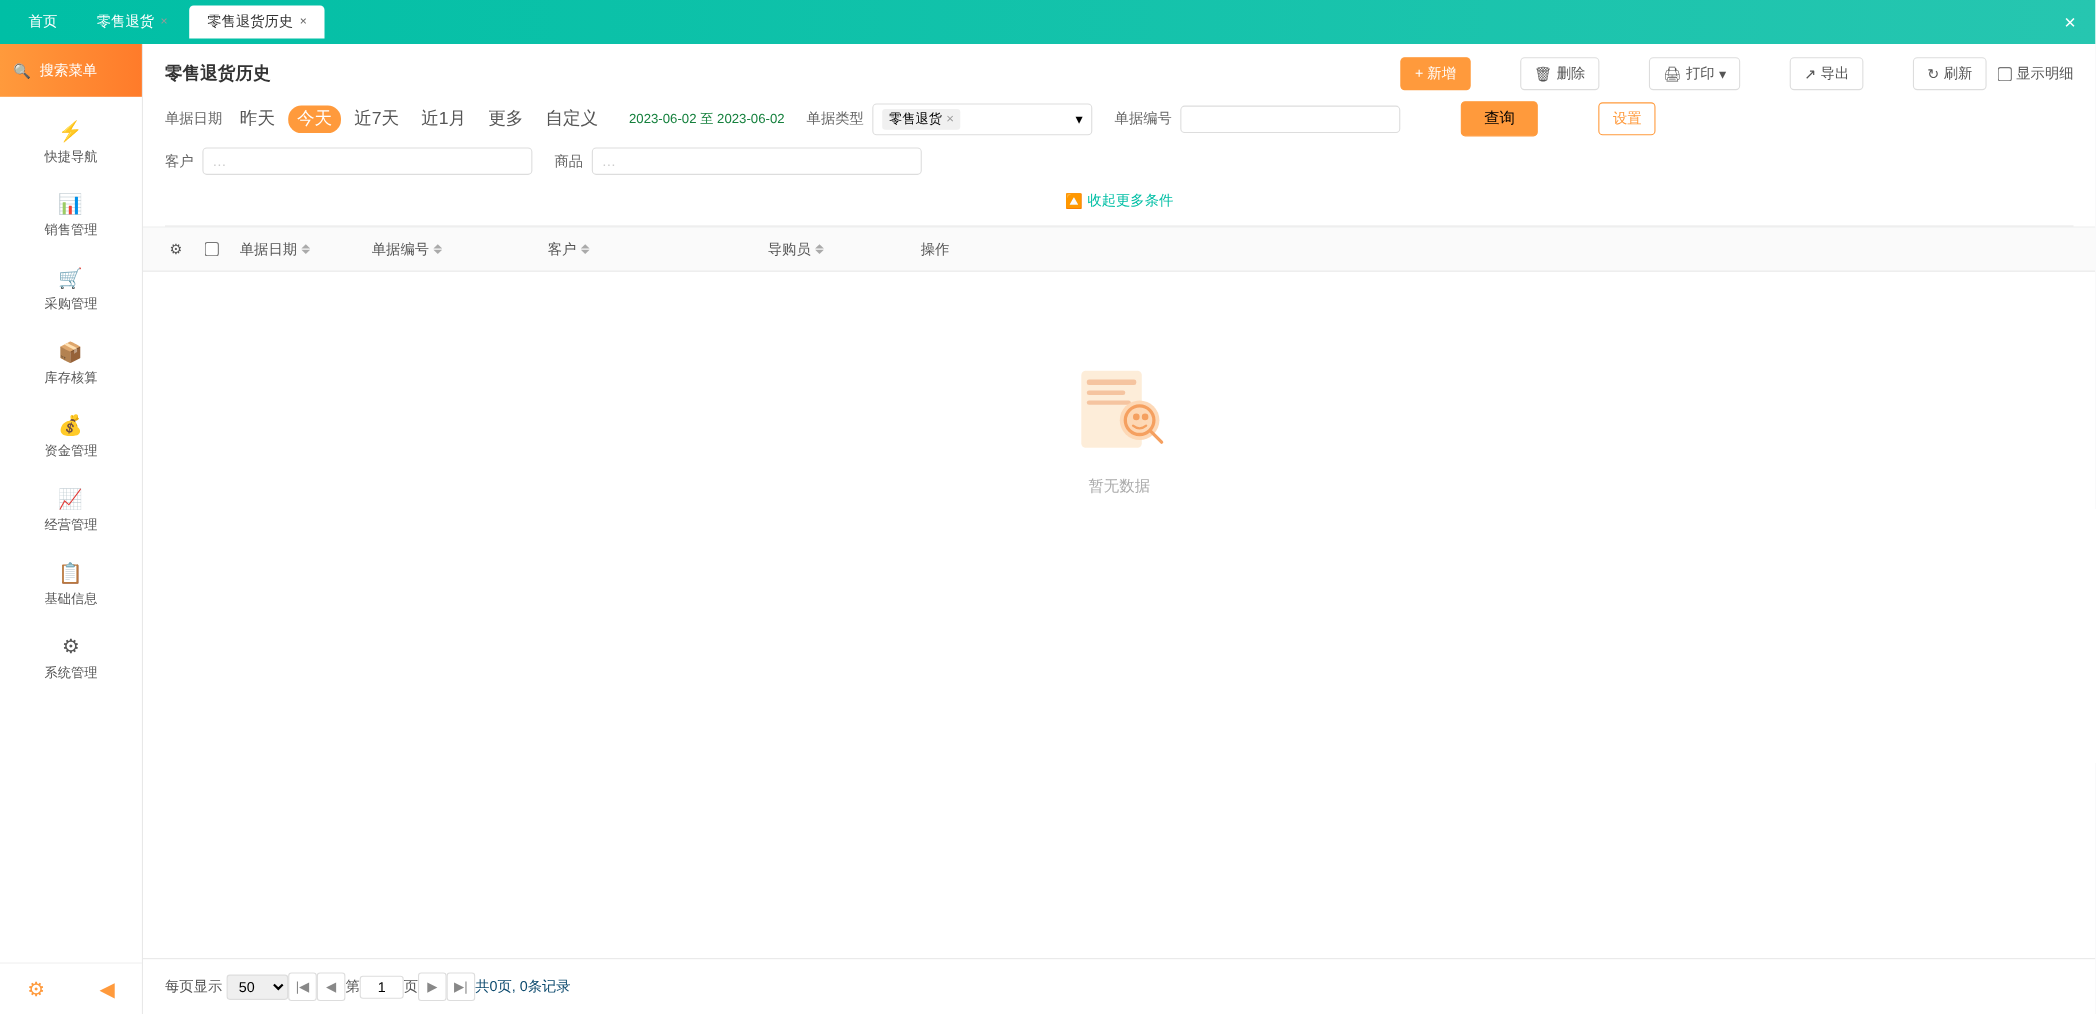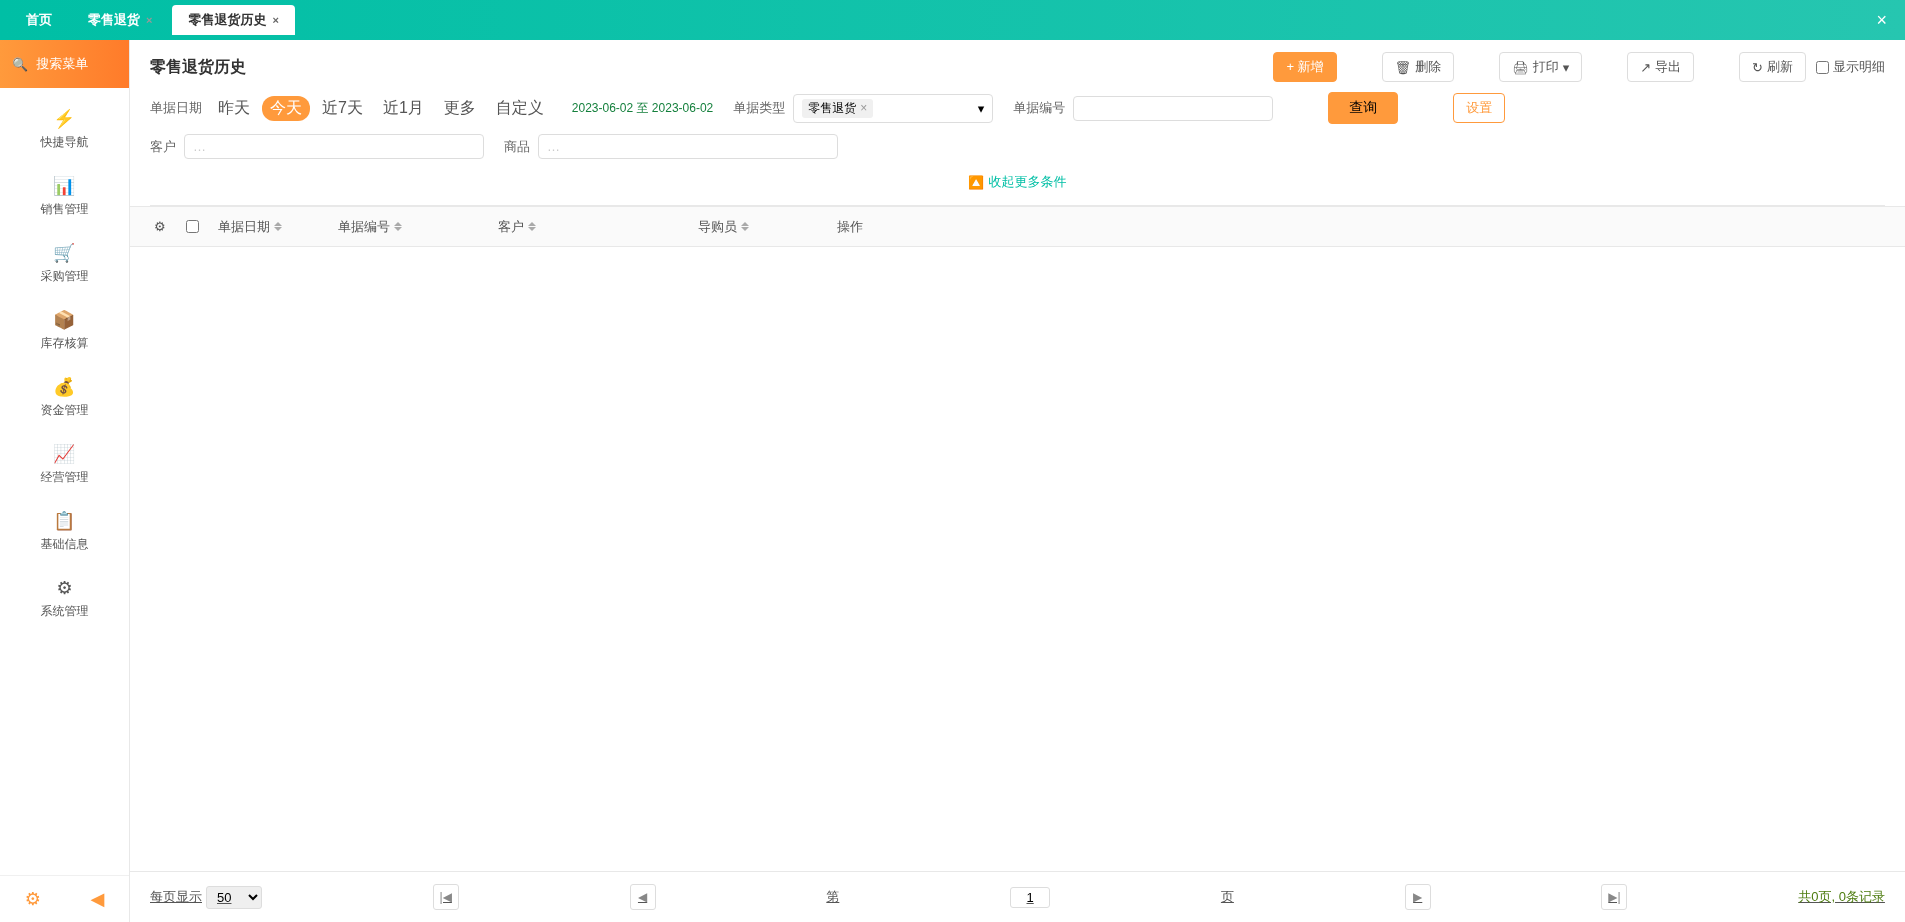--- a/index.html
+++ b/index.html
@@ -12,21 +12,20 @@
       display: flex;
       align-items: center;
       padding: 0 10px;
       flex-shrink: 0;
     }
     .top-bar-tabs {
       display: flex;
       align-items: center;
       gap: 4px;
       flex: 1;
-      font-weight: bold;
     }
     .tab-item {
       height: 30px;
       padding: 0 16px;
       border-radius: 4px 4px 0 0;
       display: flex;
       align-items: center;
       gap: 6px;
       cursor: pointer;
       font-size: 13px;
@@ -331,28 +330,27 @@
     }
     .empty-text {
       color: #aaa;
       font-size: 14px;
     }
 
     
     .pagination-bar {
       display: flex;
       align-items: center;
-      justify-content: space-between;
+      justify-content: flex-start;
       padding: 12px 20px;
       border-top: 1px solid #e8e8e8;
       background: #fff;
-      gap: 10px;
+      gap: 0;
       font-size: 13px;
       color: #555;
-      text-decoration: underline;
     }
     .page-size-select {
       display: flex;
       align-items: center;
       gap: 4px;
     }
     .page-select {
       border: 1px solid #ddd;
       border-radius: 3px;
       padding: 2px 6px;
@@ -372,21 +370,21 @@
       font-size: 12px;
     }
     .page-input {
       border: 1px solid #ddd;
       border-radius: 3px;
       width: 40px;
       text-align: center;
       padding: 2px 4px;
       font-size: 13px;
     }
-    .page-info { color: #4d7c0f; }
+    .page-info { color: #0c4a6e; }
   </style>
 </head>
 <body>
 
 <div class="top-bar">
   <div class="top-bar-tabs">
     <div class="tab-item">
       <span>首页</span>
     </div>
     <div class="tab-item">
@@ -583,20 +581,36 @@
           <div class="sort-icon">
             <div class="sort-arrow sort-up"></div>
             <div class="sort-arrow sort-down"></div>
           </div>
         </div>
         <div class="th th-op">
           <span>操作</span>
         </div>
       </div>
 
+      <div class="empty-state">
+        <svg class="empty-icon" viewBox="0 0 100 90">
+
+          <rect x="15" y="10" width="55" height="70" rx="4" fill="#fde8d0" opacity="0.8"></rect>
+          <rect x="20" y="18" width="45" height="5" rx="2" fill="#f5c4a0"></rect>
+          <rect x="20" y="28" width="35" height="4" rx="2" fill="#f5c4a0"></rect>
+          <rect x="20" y="37" width="40" height="4" rx="2" fill="#f5c4a0"></rect>
+          <circle cx="68" cy="55" r="18" fill="#fdd5b0" opacity="0.9"></circle>
+          <circle cx="68" cy="55" r="13" fill="none" stroke="#f5a060" stroke-width="3"></circle>
+          <line x1="78" y1="65" x2="88" y2="75" stroke="#f5a060" stroke-width="3" stroke-linecap="round"></line>
+          <circle cx="65" cy="52" r="3" fill="#f5a060"></circle>
+          <circle cx="73" cy="52" r="3" fill="#f5a060"></circle>
+          <path d="M62 60 Q68 65 74 60" fill="none" stroke="#f5a060" stroke-width="2" stroke-linecap="round"></path>
+        </svg>
+        <span class="empty-text">暂无数据</span>
+      </div>
     </div>
 
     <div class="pagination-bar">
       <div class="page-size-select">
         <span>每页显示</span>
         <select class="page-select">
           <option value="20">20</option>
           <option value="50" selected="">50</option>
           <option value="100">100</option>
         </select>

